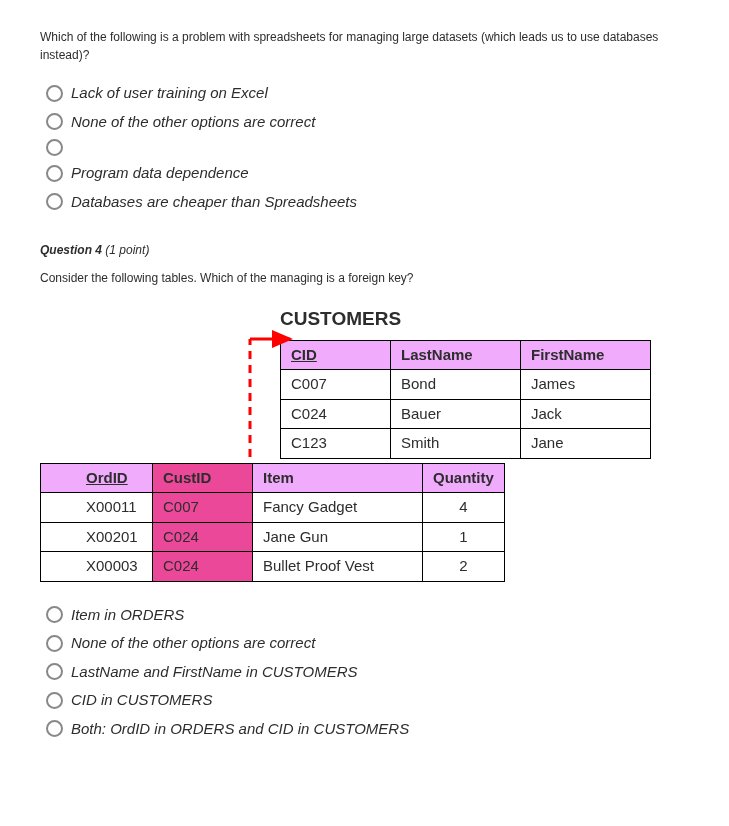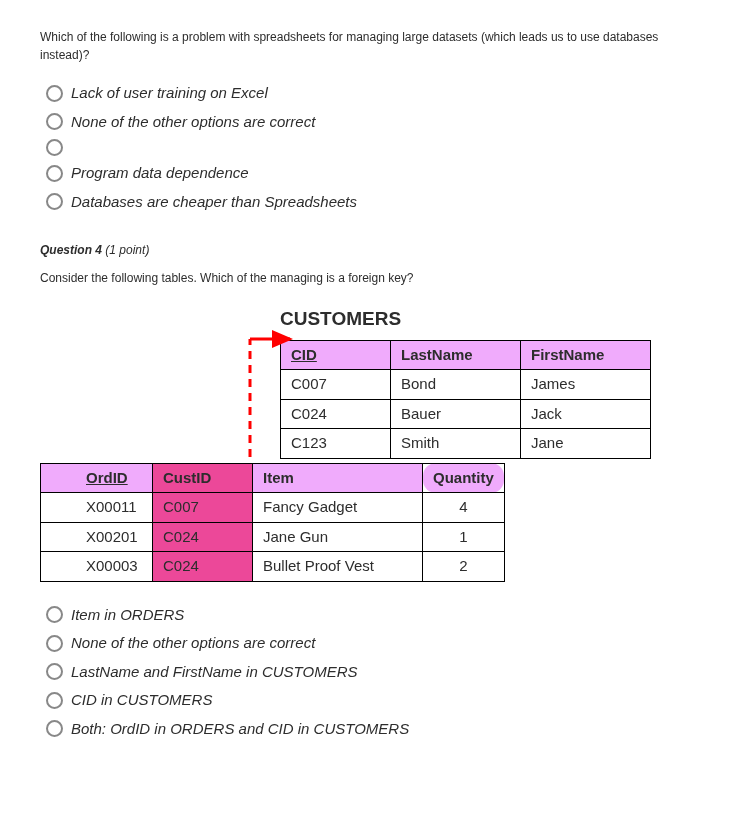--- a/index.html
+++ b/index.html
@@ -96,21 +96,21 @@
       left: 190px;
       top: 22px;
       pointer-events: none;
     }
     .customers-table th:nth-child(1), .customers-table td:nth-child(1) { width: 110px; }
     .customers-table th:nth-child(2), .customers-table td:nth-child(2) { width: 130px; }
     .customers-table th:nth-child(3), .customers-table td:nth-child(3) { width: 130px; }
     .orders-table th:nth-child(1), .orders-table td:nth-child(1) { width: 112px; padding-left: 45px; }
     .orders-table th:nth-child(2), .orders-table td:nth-child(2) { width: 100px; }
     .orders-table th:nth-child(3), .orders-table td:nth-child(3) { width: 170px; }
-    .orders-table th:nth-child(4), .orders-table td:nth-child(4) { width: 80px; border-radius: 13px; }
+    .orders-table th:nth-child(4), .orders-table td:nth-child(4) { width: 80px; }
   </style>
 </head>
 <body>
 
 <div class="question-text">Which of the following is a problem with spreadsheets for managing large datasets (which leads us to use databases instead)?</div>
 
 <div class="options">
   <div class="option">
     <span class="radio"></span>
     <span>Lack of user training on Excel</span>

